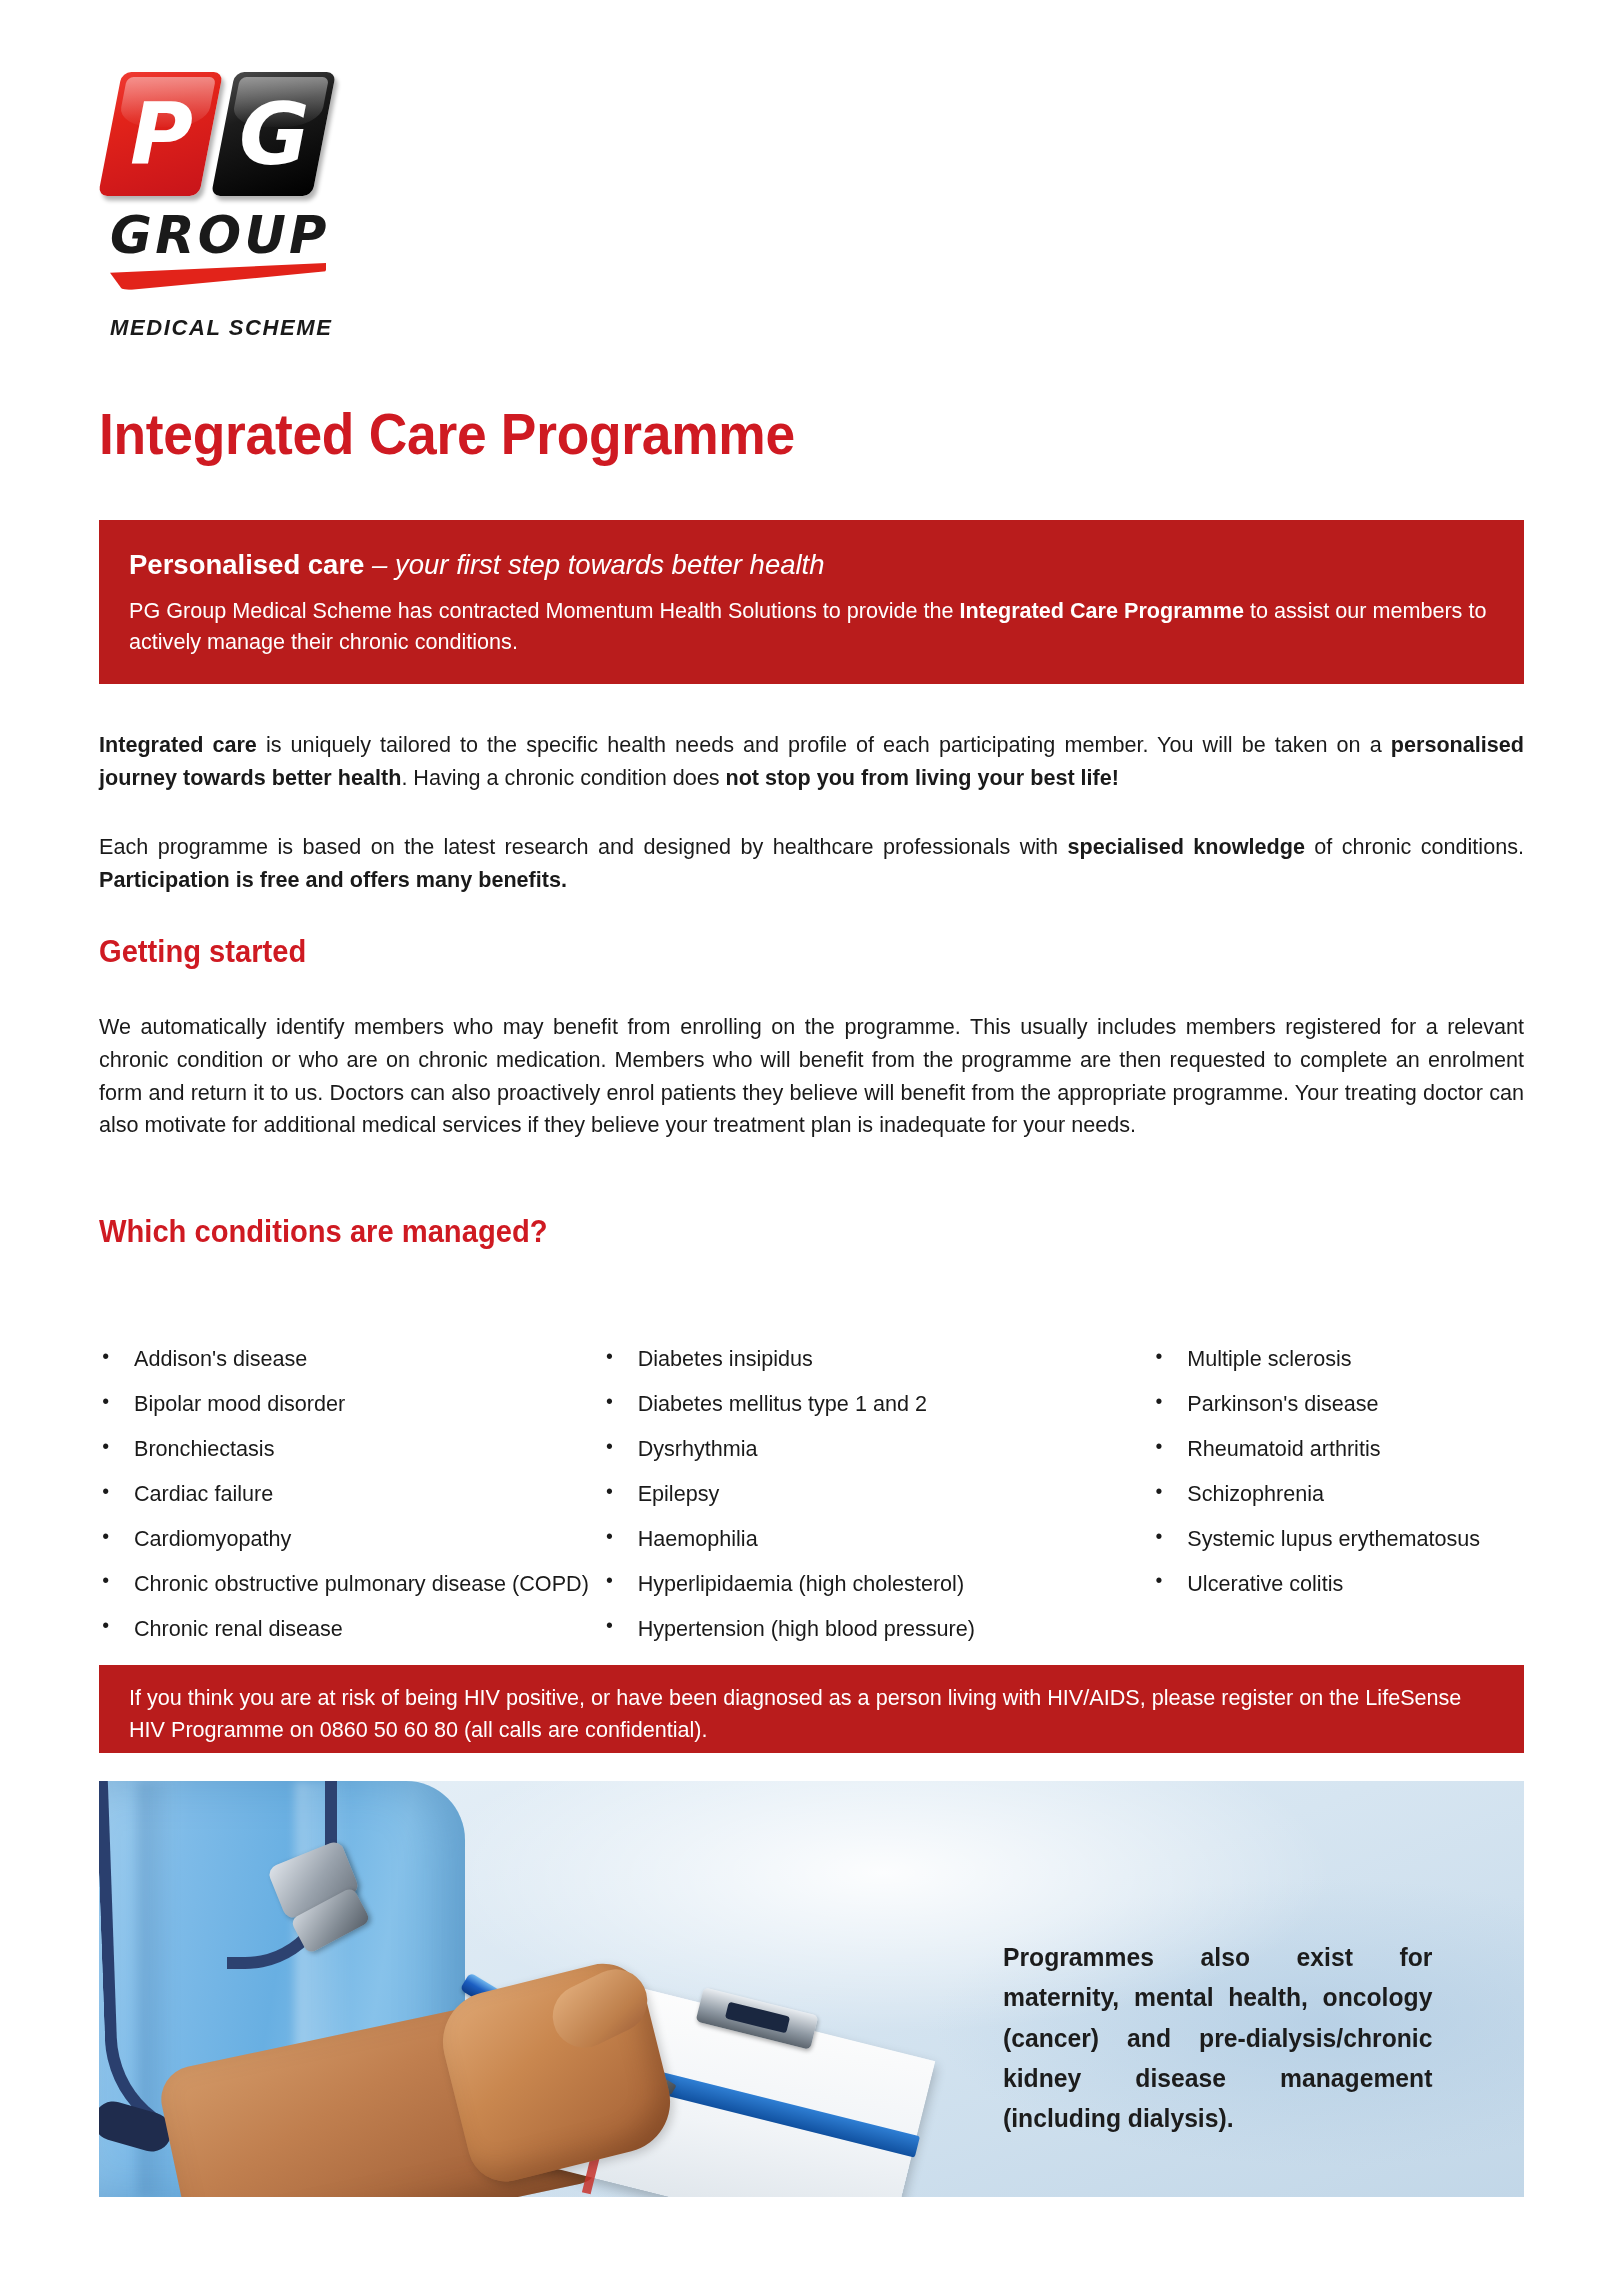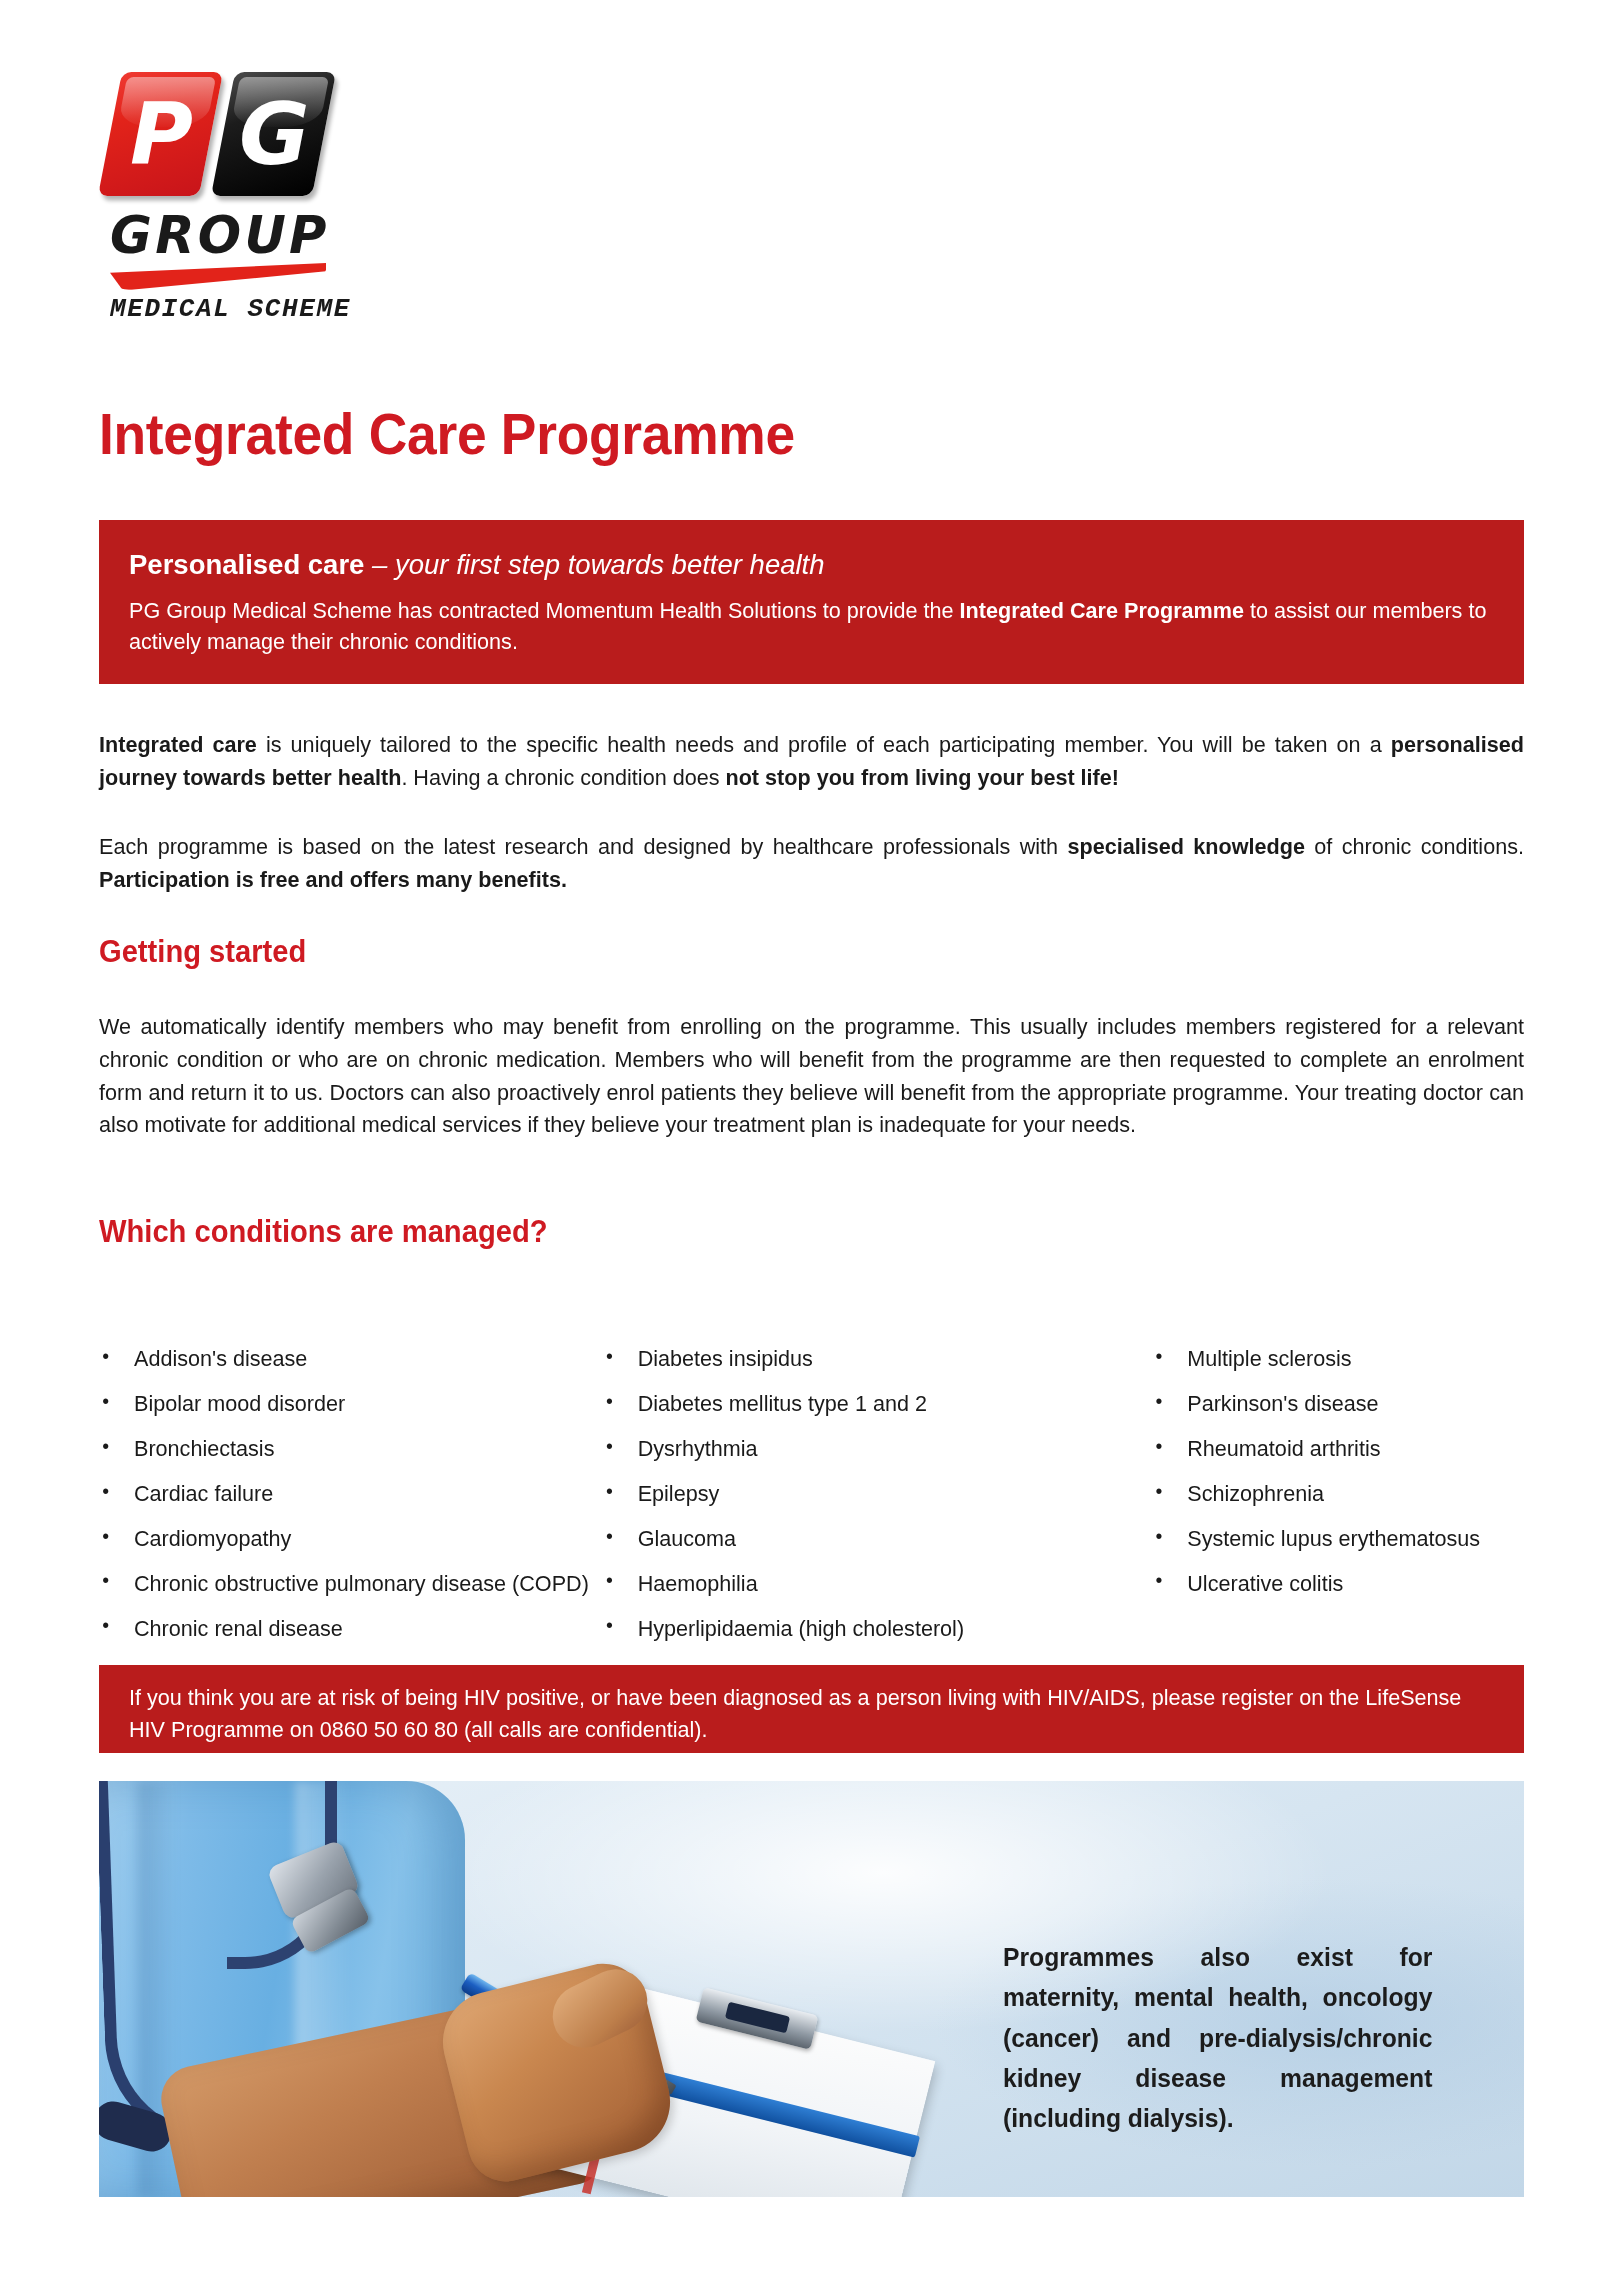--- a/index.html
+++ b/index.html
@@ -78,25 +78,25 @@
   }
   .logo-swoosh {
     margin-top: 2.6px;
     width: 216px;
     height: 27.5px;
     background: #e2231a;
     border-radius: 0 0 100% 30%;
     clip-path: polygon(0% 35%, 100% 0%, 100% 30%, 6% 100%);
   }
   .logo-sub {
-    margin-top: 3px;
-    font-family: Liberation Mono, monospace;
+    margin-top: 24px;
+    font-family: Liberation Sans, sans-serif;
     font-weight: 700;
     font-style: italic;
-    font-size: 26px;
+    font-size: 22px;
     letter-spacing: 1.6px;
     color: #1a1a1a;
   }
 
   
   #page-title {
     position: absolute;
     left: 99px;
     top: 400px;
     font-family: "Liberation Sans Narrow", "Liberation Sans", sans-serif;
@@ -480,21 +480,20 @@
       <li>Chronic renal disease</li>
       <li>Coronary heart disease</li>
     </ul>
   </div>
   <div id="cond-col-2" class="cond-col">
     <ul class="cond-list">
       <li>Diabetes insipidus</li>
       <li>Diabetes mellitus type 1 and 2</li>
       <li>Dysrhythmia</li>
       <li>Epilepsy</li>
-      <li>Glaucoma</li>
       <li>Haemophilia</li>
       <li>Hyperlipidaemia (high cholesterol)</li>
       <li>Hypertension (high blood pressure)</li>
       <li>Hypothyroidism</li>
     </ul>
   </div>
   <div id="cond-col-3" class="cond-col">
     <ul class="cond-list">
       <li>Multiple sclerosis</li>
       <li>Parkinson's disease</li>

